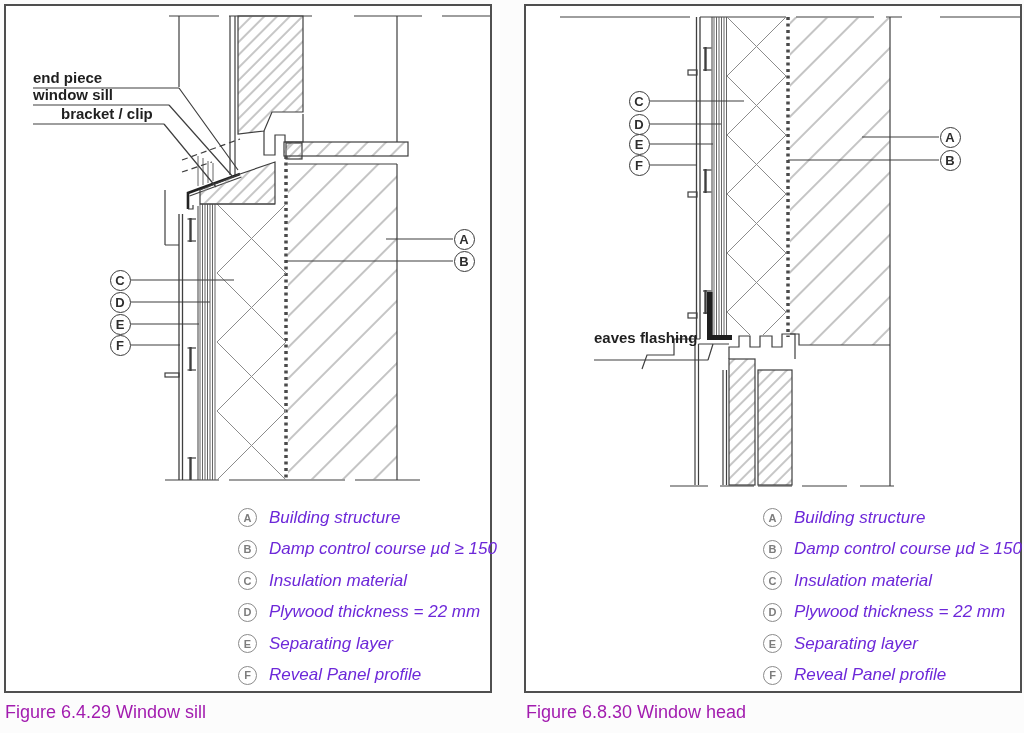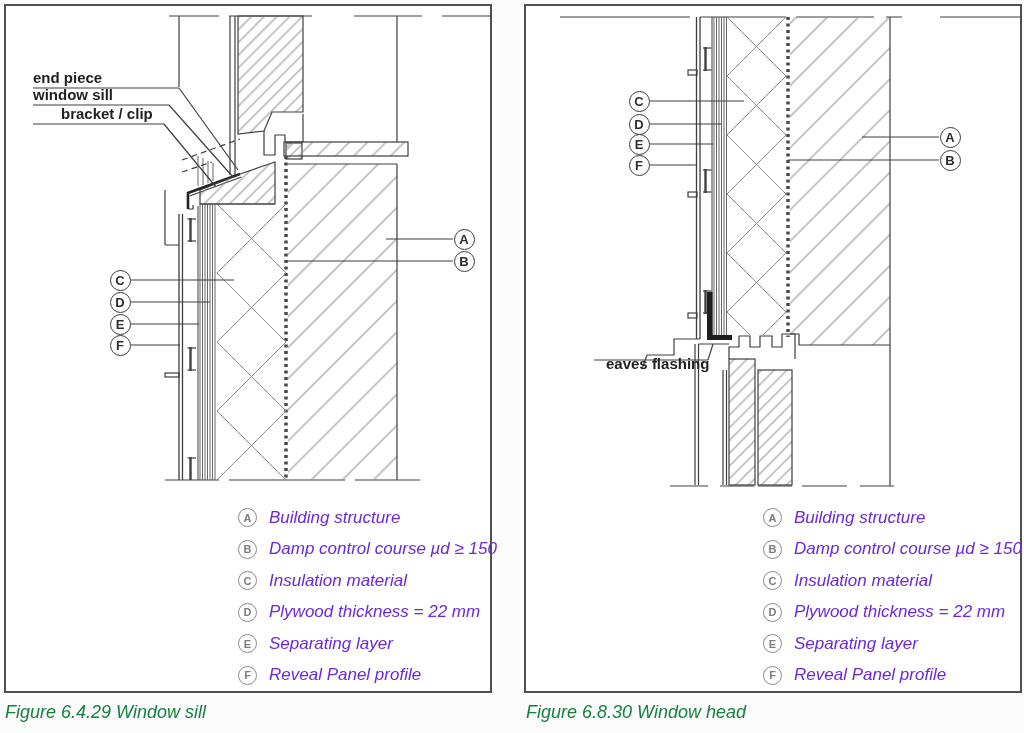--- a/index.html
+++ b/index.html
@@ -51,23 +51,22 @@
     background:#fff;
   }
   .ltext{
     font-style:italic;
     font-size:17px;
     color:#6d28d9;
     white-space:nowrap;
   }
   .caption{
     position:absolute;
-    font-style:italic;
     font-size:18px;
-    color:#15803d;
+    color:#a21caf;
     white-space:nowrap;
   }
 </style>
 </head>
 <body>
 
 <figure class="panel" style="left:4px;top:4px;width:488px;height:689px;margin:0;padding-left:10px;">
 
   <svg width="484" height="685" viewBox="0 0 484 685">
     <defs>
@@ -252,21 +251,21 @@
       <path d="M174,333 H148 V349 H121 L116,363"></path>
 
       <path d="M169,338V479 M172.5,338V479 M172.5,338H203"></path>
       <path d="M197,364V479 M200.5,364V479"></path>
       <rect x="203" y="353" width="26" height="126" fill="url(#Rf)"></rect>
       <rect x="232" y="364" width="34" height="115" fill="url(#Rf)"></rect>
       <path d="M203,353 V341 H213 V330 H224 V341 H234 V330 H246 V341 H256 V328 H269 V353"></path>
     </g>
   </svg>
 
-  <div class="ann" style="left:68px;top:350px;margin-left:12px;">eaves flashing</div>
+  <div class="ann" style="left:68px;top:324px;">eaves flashing</div>
 
   <div class="bubble" style="left:102.5px;top:84.5px;">C</div>
   <div class="bubble" style="left:102.5px;top:107.5px;">D</div>
   <div class="bubble" style="left:102.5px;top:127.5px;">E</div>
   <div class="bubble" style="left:102.5px;top:148.5px;">F</div>
   <div class="bubble" style="left:413.5px;top:120.5px;">A</div>
   <div class="bubble" style="left:413.5px;top:143.5px;">B</div>
 
   <div class="legend" style="left:237px;top:496px;">
     <div class="lrow">

